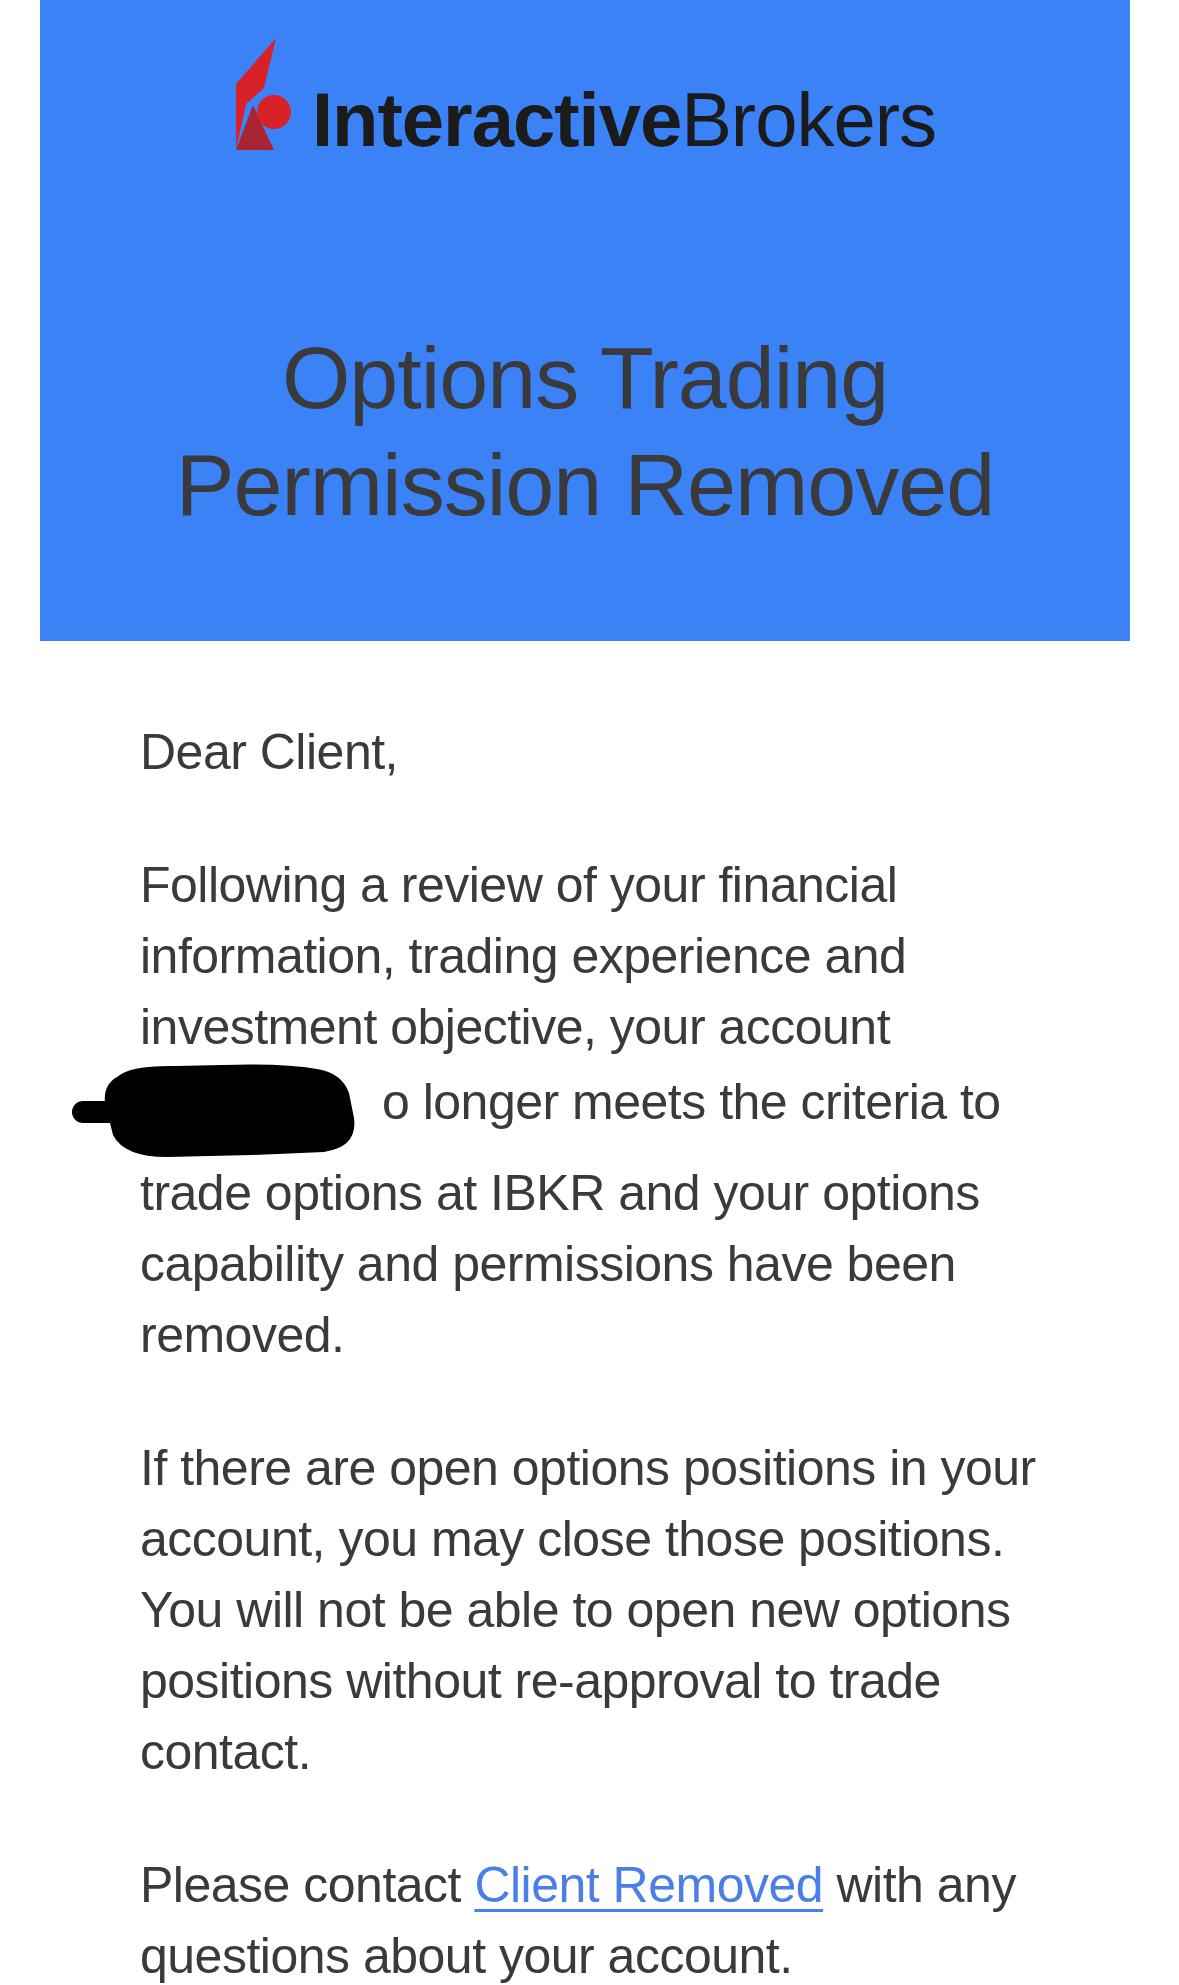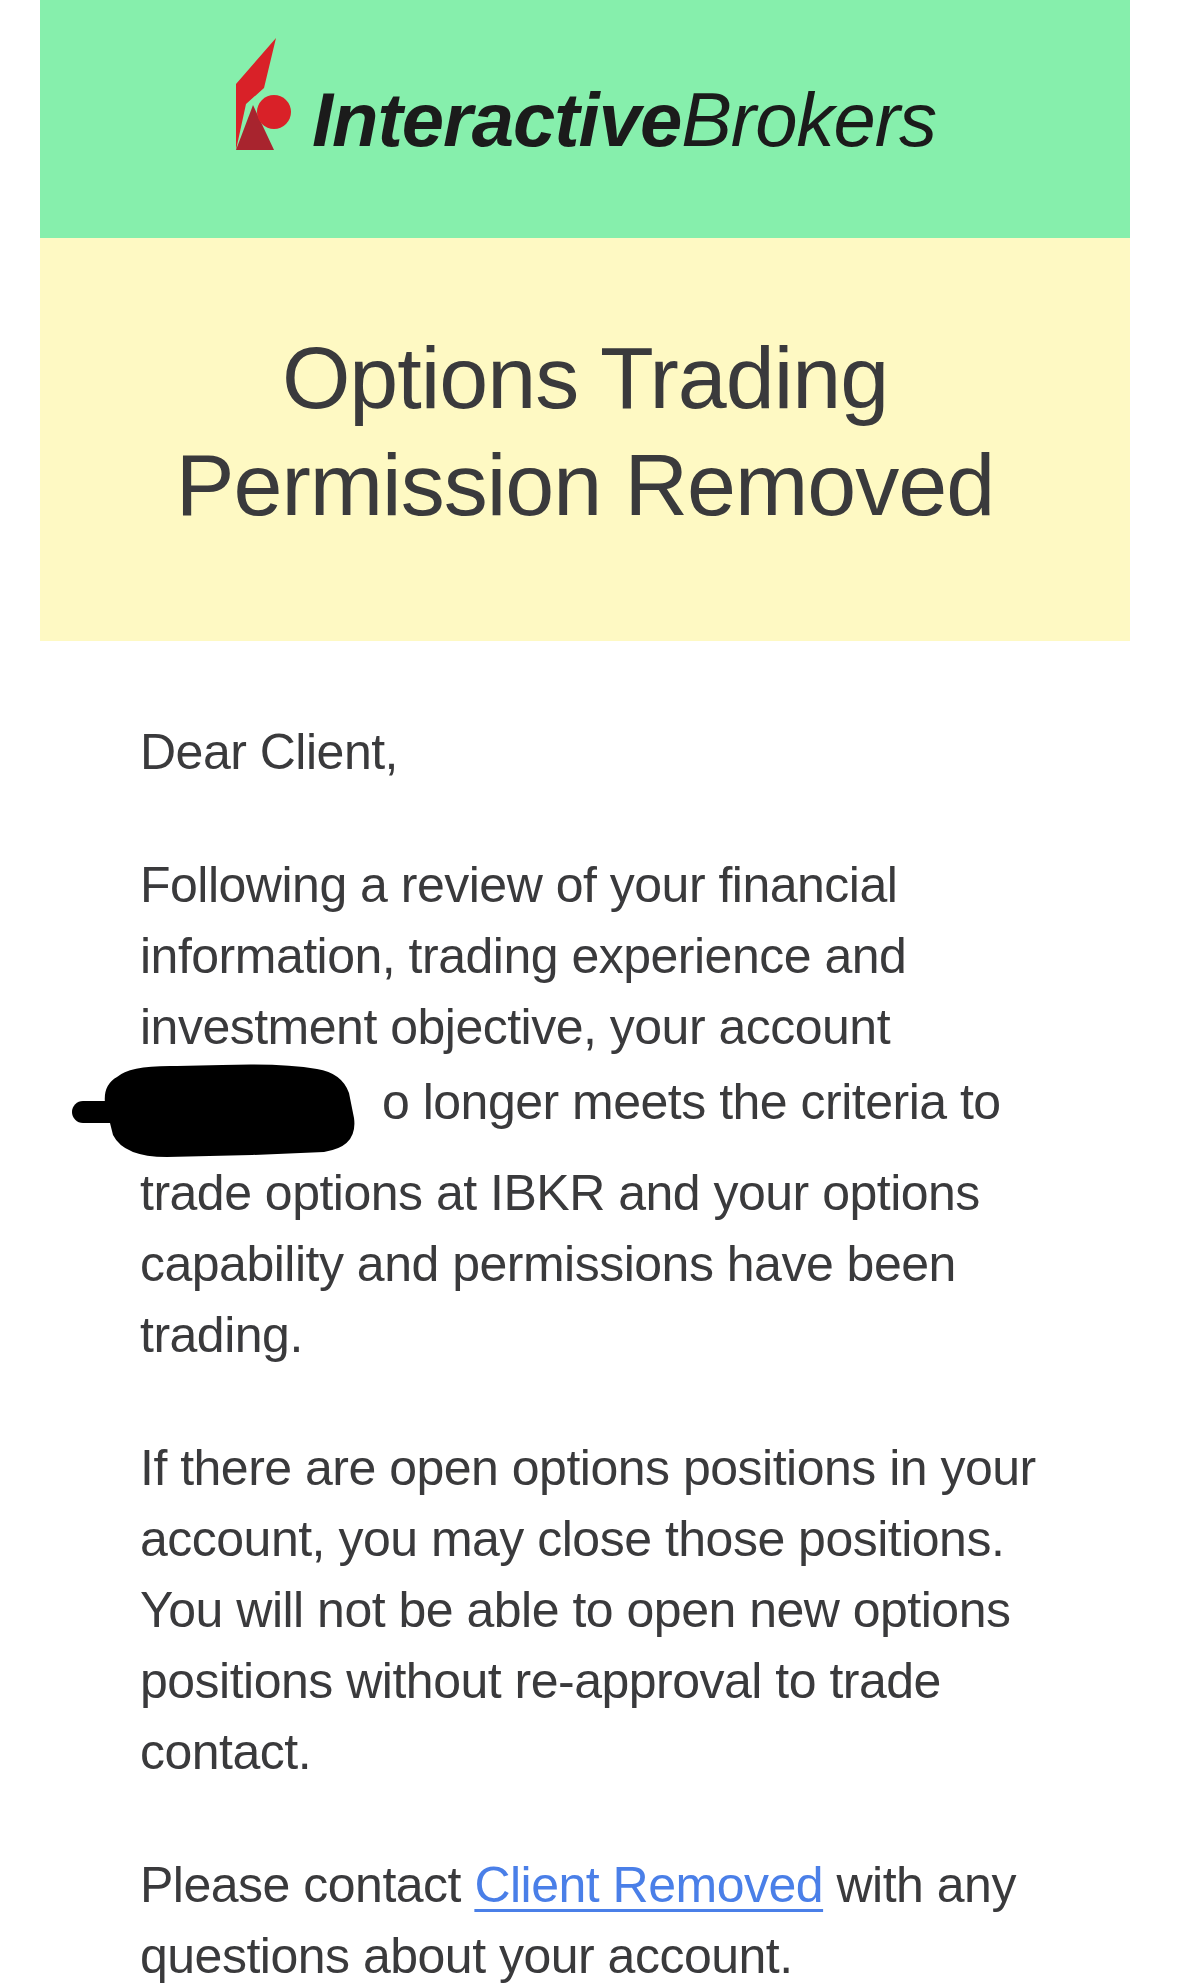--- a/index.html
+++ b/index.html
@@ -6,35 +6,35 @@
   body{
     width:1179px;height:1985px;overflow:hidden;
     font-family:"Liberation Sans","DejaVu Sans",sans-serif;
     -webkit-font-smoothing:antialiased;
   }
   .email-column{
     margin-left:40px;width:1090px;height:1985px;background:#ffffff;
   }
   
   .header-band{
-    background:#86efac;height:238px;
+    background:#3b82f6;height:238px;
     display:flex;justify-content:center;align-items:flex-start;
-    padding-top:38px;box-sizing:border-box;font-style:italic;
+    padding-top:38px;box-sizing:border-box;
   }
   .logo-row{display:flex;align-items:flex-end;}
   .logo-icon{width:58px;height:114px;margin-right:20px;flex:0 0 auto;}
   .logo-text{
     font-size:76px;letter-spacing:-1px;color:#1b1b1b;line-height:1;
     white-space:nowrap;transform:translateY(6px);
   }
   .logo-text .bold{font-weight:700;}
   .logo-text .reg{font-weight:400;}
   
   .hero-band{
-    background:#fef9c3;height:403px;box-sizing:border-box;
+    background:#3b82f6;height:403px;box-sizing:border-box;
     padding-top:86px;text-align:center;
   }
   .hero-title{
     max-width:880px;margin:0 auto;
     font-size:88px;line-height:107px;letter-spacing:-1px;
     font-weight:400;color:#3a3a3c;
   }
   
   .letter{
     padding:60px 0 40px 100px;color:#3a3a3c;
@@ -82,21 +82,21 @@
     <div class="para">
       <div class="line">Following a review of your financial</div>
       <div class="line">information, trading experience and</div>
       <div class="line">investment objective, your account</div>
       <div class="line"><svg class="redaction" viewBox="0 0 310 95" xmlns="http://www.w3.org/2000/svg">
             <rect x="0" y="38" width="60" height="22" rx="11" fill="#000000"></rect>
             <path d="M45,14 Q58,2 105,3 L150,2 Q210,0 245,6 Q270,10 277,30 L282,55 Q286,84 252,89 L180,92 L95,94 Q52,94 41,72 L33,40 Q31,22 45,14 Z" fill="#000000"></path>
           </svg><span>o longer meets the criteria to</span></div>
       <div class="line">trade options at IBKR and your options</div>
       <div class="line">capability and permissions have been</div>
-      <div class="line">trading.</div>
+      <div class="line">removed.</div>
     </div>
 
     <div class="para">
       <div class="line">If there are open options positions in your</div>
       <div class="line">account, you may close those positions.</div>
       <div class="line">You will not be able to open new options</div>
       <div class="line">positions without re-approval to trade</div>
       <div class="line">contact.</div>
     </div>
 

